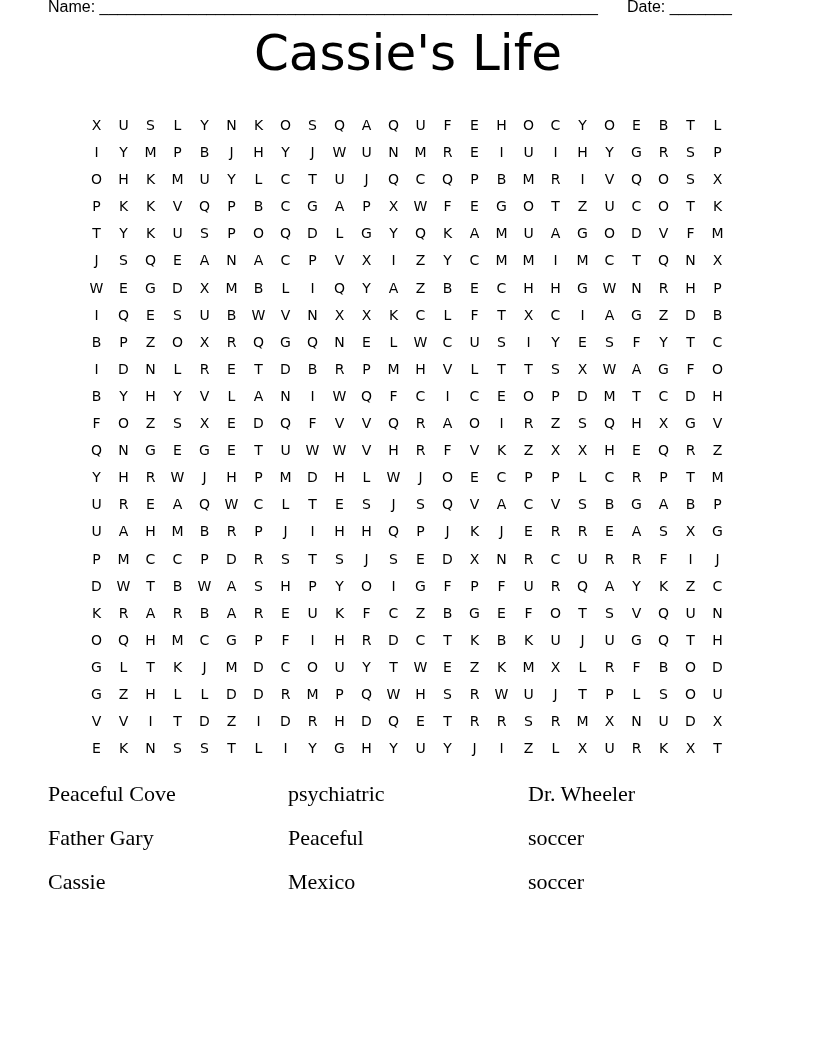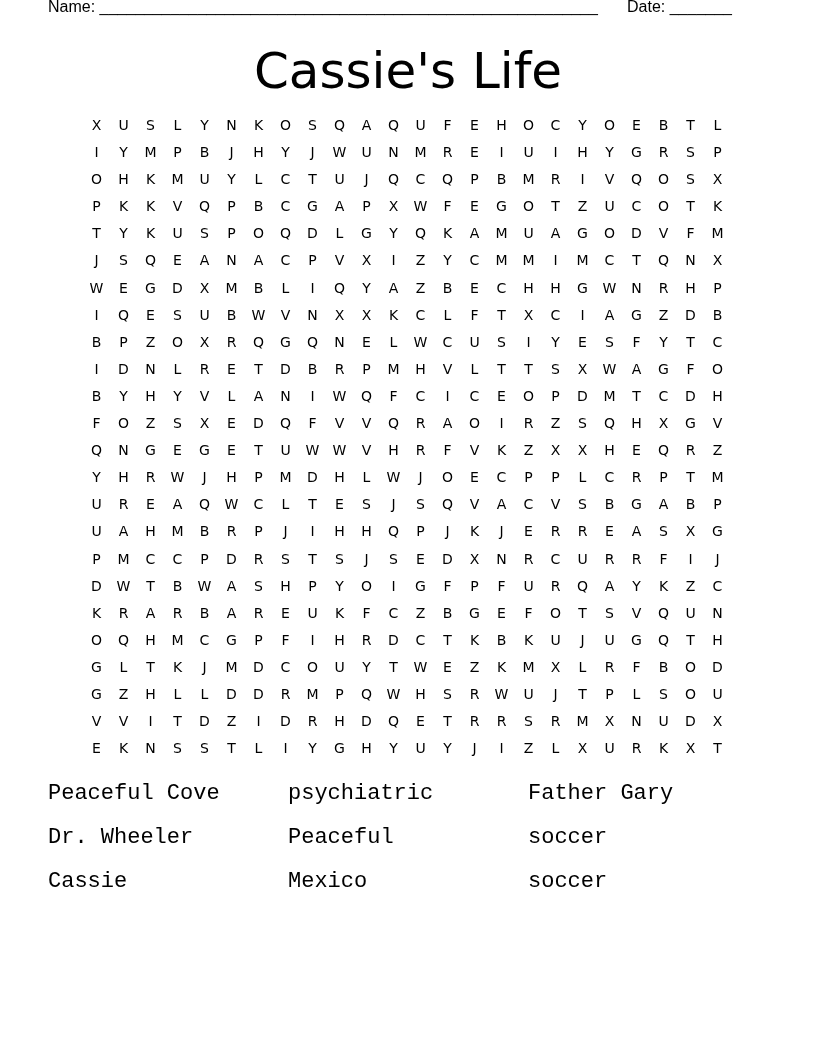--- a/index.html
+++ b/index.html
@@ -1,24 +1,24 @@
 <!DOCTYPE html>
 <html><head>
 <meta charset="utf-8">
 <style>
   html, body { margin:0; padding:0; background:#fff; }
   body { width:816px; height:1056px; position:relative; overflow:hidden; color:#000; }
   .header { position:absolute; top:-2px; left:48px; width:700px; font-family:"Liberation Sans", sans-serif; font-size:16px; white-space:nowrap; }
   .header .name { position:absolute; left:0; }
   .header .date { position:absolute; left:579px; }
-  .title { position:absolute; top:42px; left:0; width:816px; text-align:center; font-family:"DejaVu Sans", sans-serif; font-size:50px; letter-spacing:0; }
+  .title { position:absolute; top:24px; left:0; width:816px; text-align:center; font-family:"DejaVu Sans", sans-serif; font-size:50px; letter-spacing:0; }
   .grid { position:absolute; top:113px; left:83px; width:648px; }
   .row { display:flex; height:27.1px; }
   .cell { width:27px; text-align:center; font-family:"DejaVu Sans", sans-serif; font-size:14px; line-height:24px; }
-  .words { position:absolute; top:780px; left:48px; width:720px; display:grid; grid-template-columns:240px 240px 240px; row-gap:17px; font-family:Liberation Mono, monospace; font-size:22px; }
+  .words { position:absolute; top:780px; left:48px; width:720px; display:grid; grid-template-columns:240px 240px 240px; row-gap:17px; font-family:Liberation Serif, serif; font-size:22px; }
   .word { line-height:27px; }
 </style>
 </head>
 <body>
 
 <div class="header">
   <span class="name">Name: ________________________________________________________</span>
   <span class="date">Date: _______</span>
 </div>
 
@@ -647,20 +647,20 @@
       <span class="cell">R</span>
       <span class="cell">K</span>
       <span class="cell">X</span>
       <span class="cell">T</span>
     </div>
   </div>
 
 <div class="words" id="words">
     <div class="word">Peaceful Cove</div>
     <div class="word">psychiatric</div>
+    <div class="word">Dr. Wheeler</div>
     <div class="word">Father Gary</div>
-    <div class="word">Dr. Wheeler</div>
     <div class="word">Peaceful</div>
     <div class="word">soccer</div>
     <div class="word">Cassie</div>
     <div class="word">Mexico</div>
     <div class="word">soccer</div>
   </div>
 
 </body></html>

